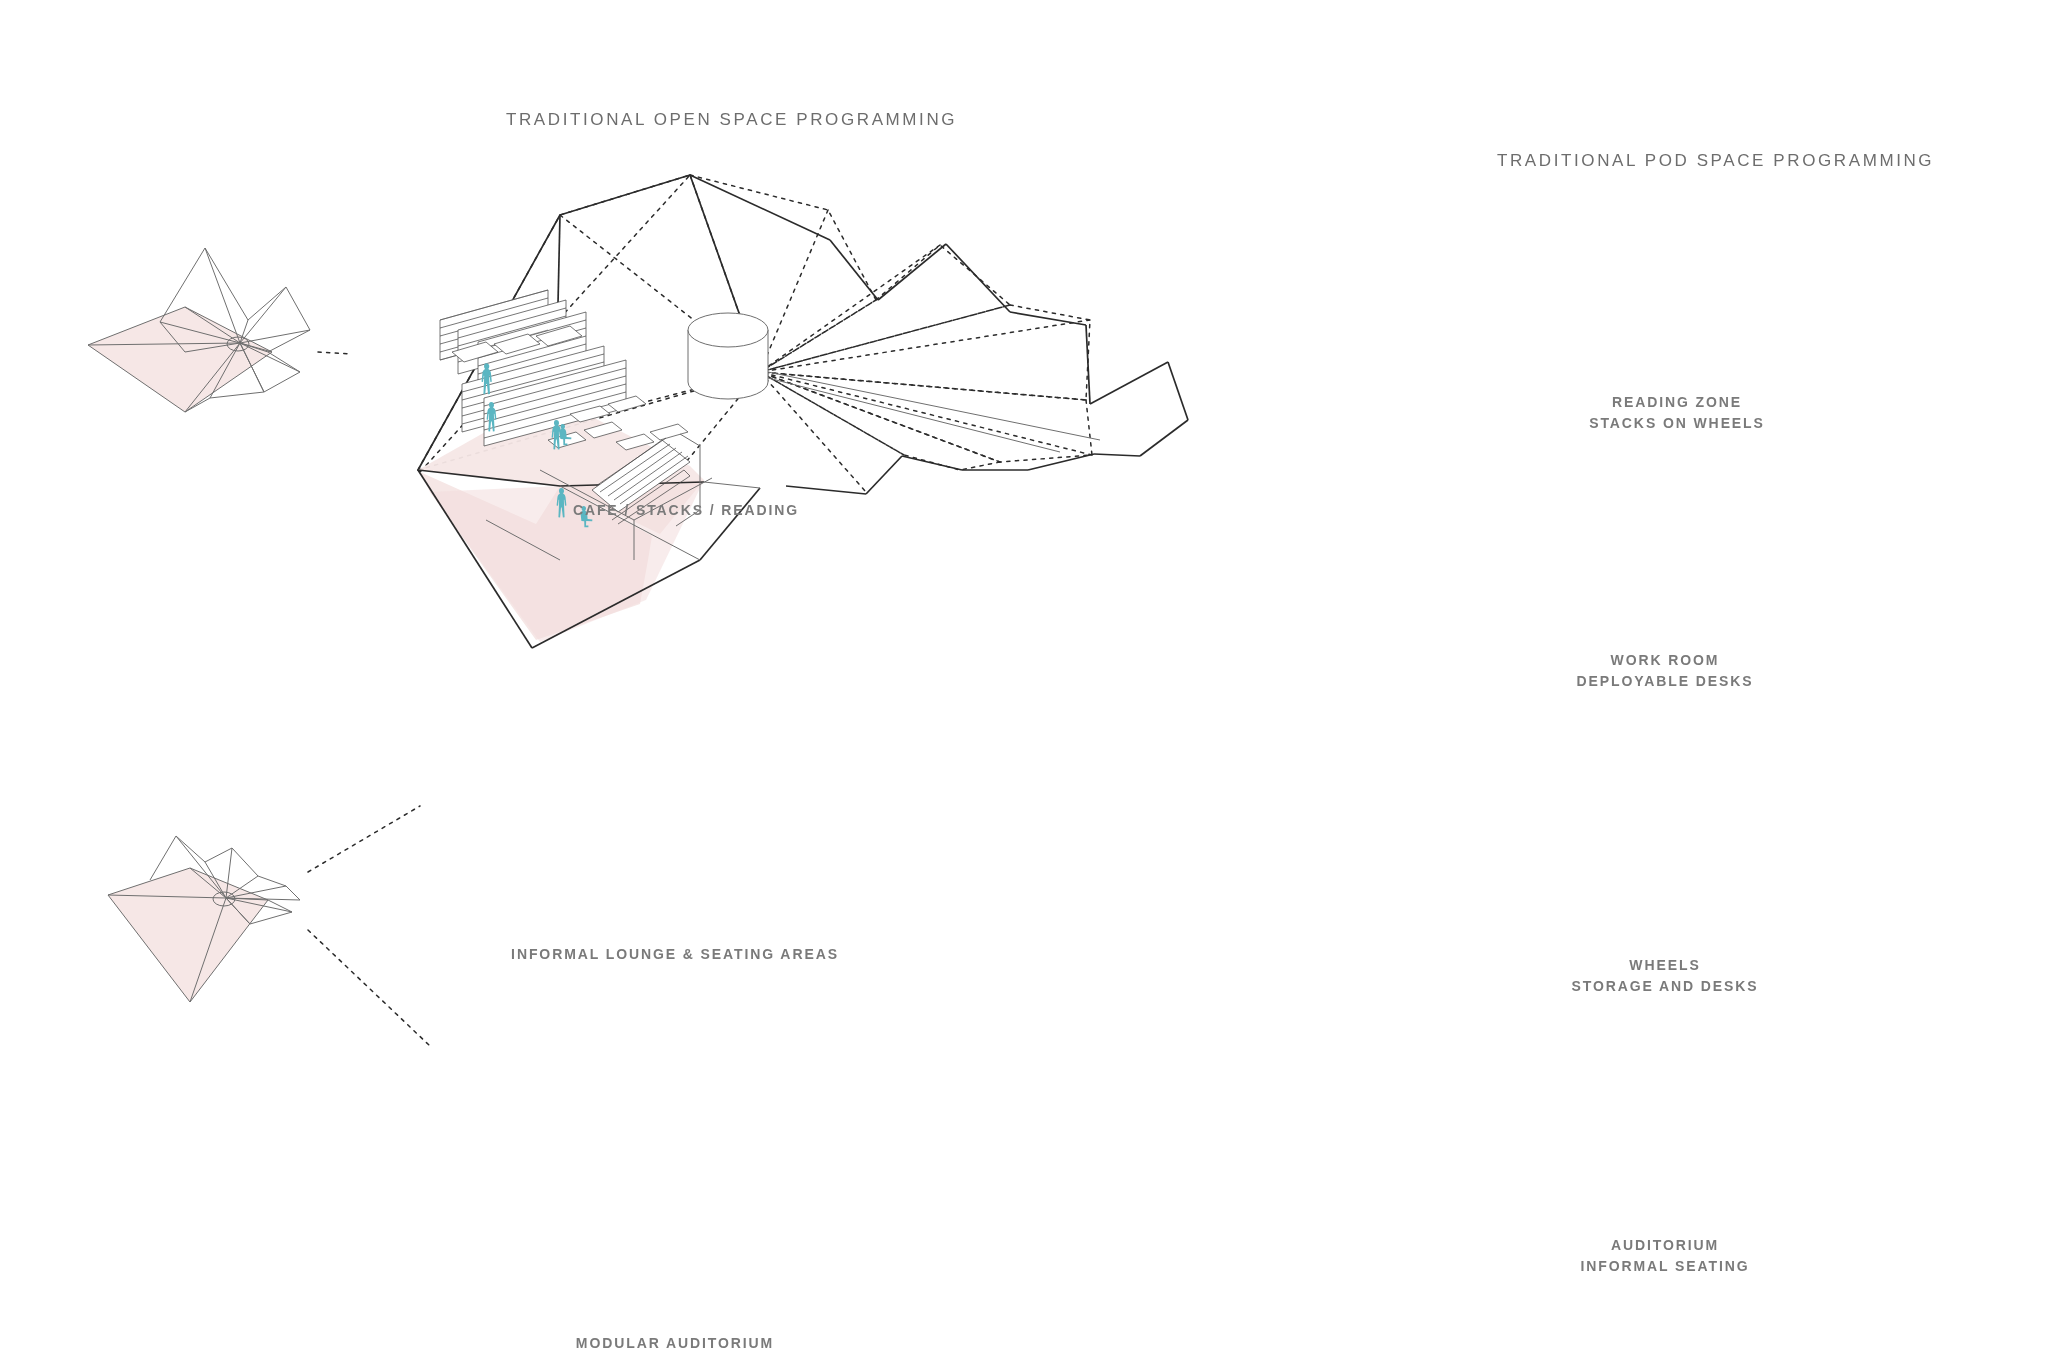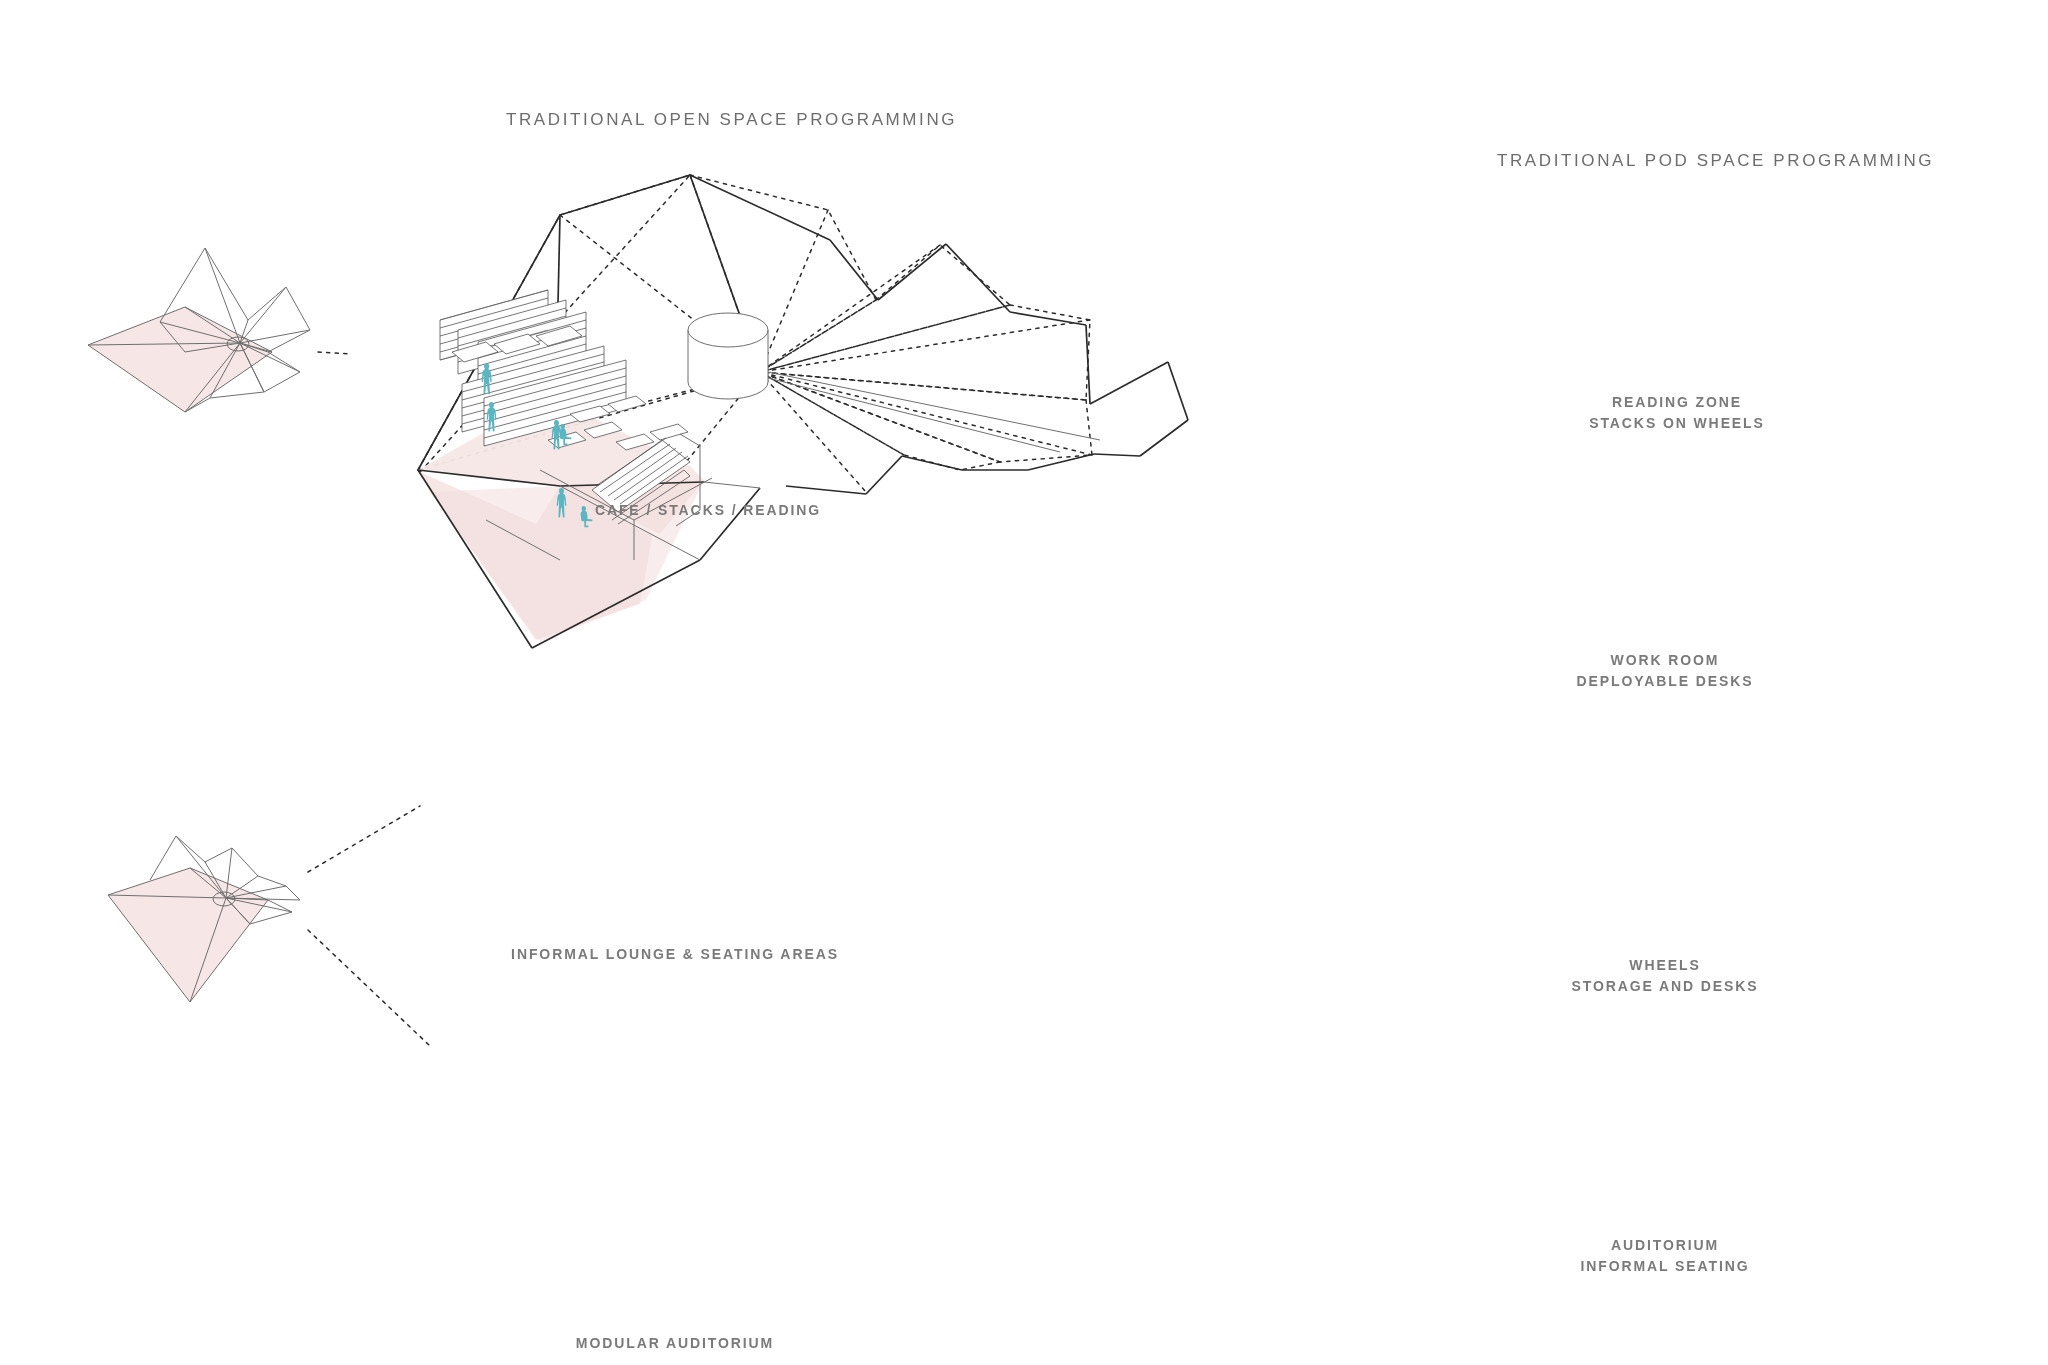--- a/index.html
+++ b/index.html
@@ -29,21 +29,21 @@
     font-size:14px;
     letter-spacing:1.9px;
     font-weight:600;
     color:#7a7a7a;
     white-space:nowrap;
     text-align:center;
     line-height:21px;
   }
   .caption.center{transform:translateX(-50%);}
 
-  #cap-open-1{left:708px;top:500px;}
+  #cap-open-1{left:686px;top:500px;}
   #cap-open-2{left:675px;top:944px;}
   #cap-open-3{left:675px;top:1333px;}
   #cap-pod-1{left:1665px;top:392px;margin-left:12px;}
   #cap-pod-2{left:1665px;top:650px;}
   #cap-pod-3{left:1665px;top:955px;}
   #cap-pod-4{left:1665px;top:1235px;}
 
   svg{position:absolute;left:0;top:0;overflow:visible;}
 </style>
 </head>

